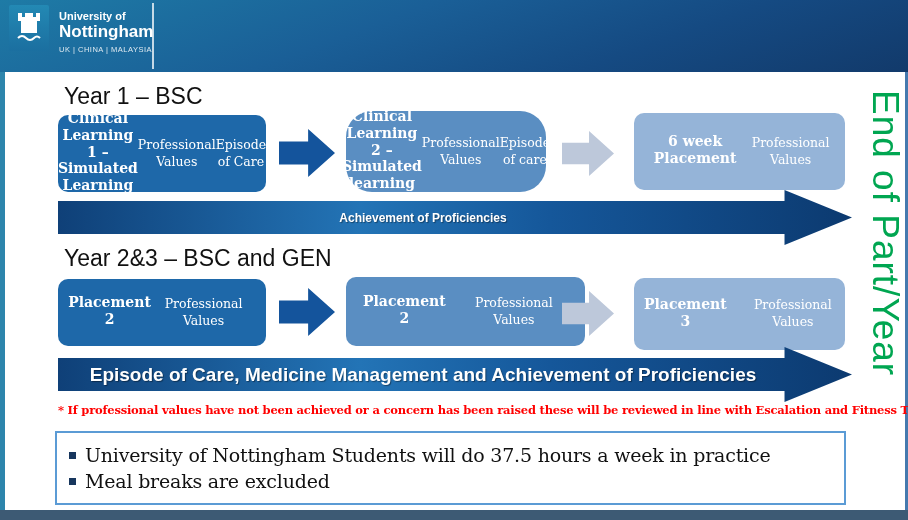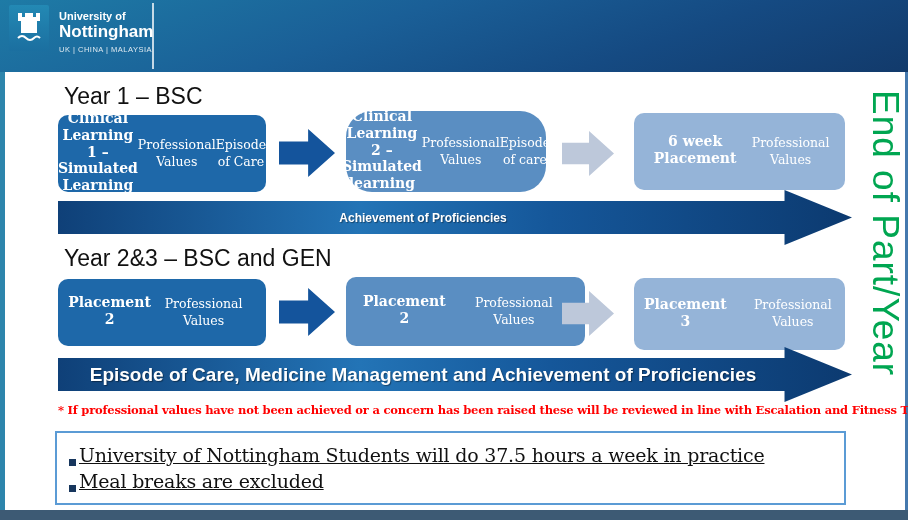--- a/index.html
+++ b/index.html
@@ -83,22 +83,22 @@
     color:#ff0000;font-family:"DejaVu Serif",serif;font-weight:bold;
     font-size:11.5px;letter-spacing:-0.2px;white-space:nowrap;
   }
   
   .bullet-box{
     position:absolute;left:55px;top:431px;width:791px;height:74px;
     border:2px solid #5b9bd5;box-sizing:border-box;background:#fff;
     padding:7px 12px;display:flex;flex-direction:column;justify-content:space-evenly;
   }
   .bullet-line{
-    display:flex;align-items:flex-end;gap:3px;
-    font-family:"DejaVu Serif",serif;font-size:19px;color:#111;letter-spacing:-0.2px;text-decoration:underline;
+    display:flex;align-items:center;gap:9px;
+    font-family:"DejaVu Serif",serif;font-size:19px;color:#111;letter-spacing:-0.2px;
   }
   .bullet-sq{width:7px;height:7px;background:#17365d;flex:0 0 auto;}
   
   .side-label{
     position:absolute;left:848px;top:90px;height:365px;width:56px;
     writing-mode:vertical-rl;text-orientation:mixed;
     color:#00a651;font-size:37px;letter-spacing:1px;line-height:1;
   }
 </style>
 </head>

